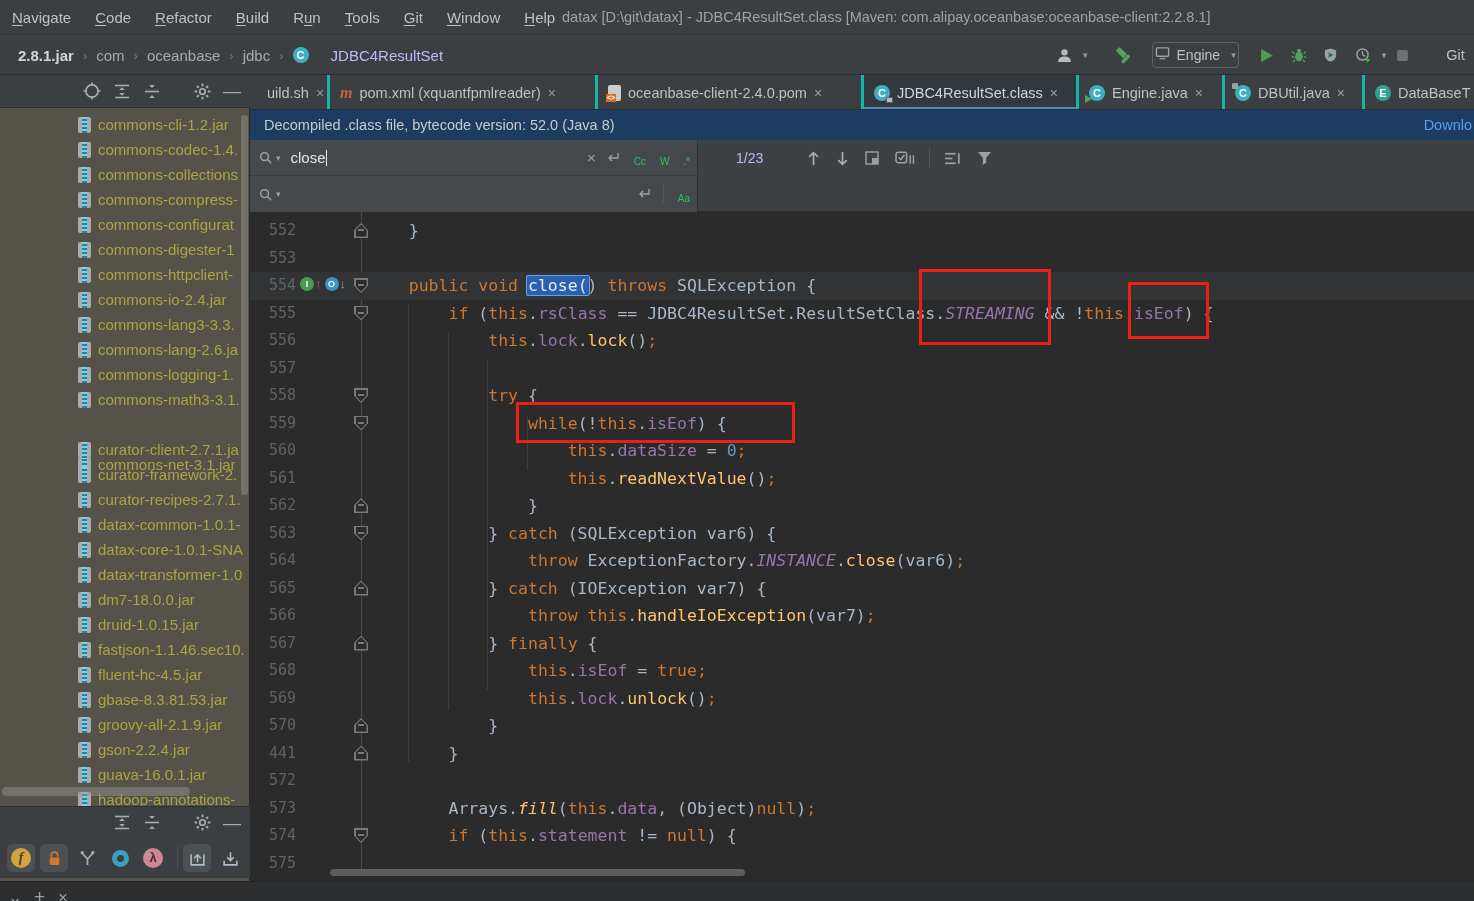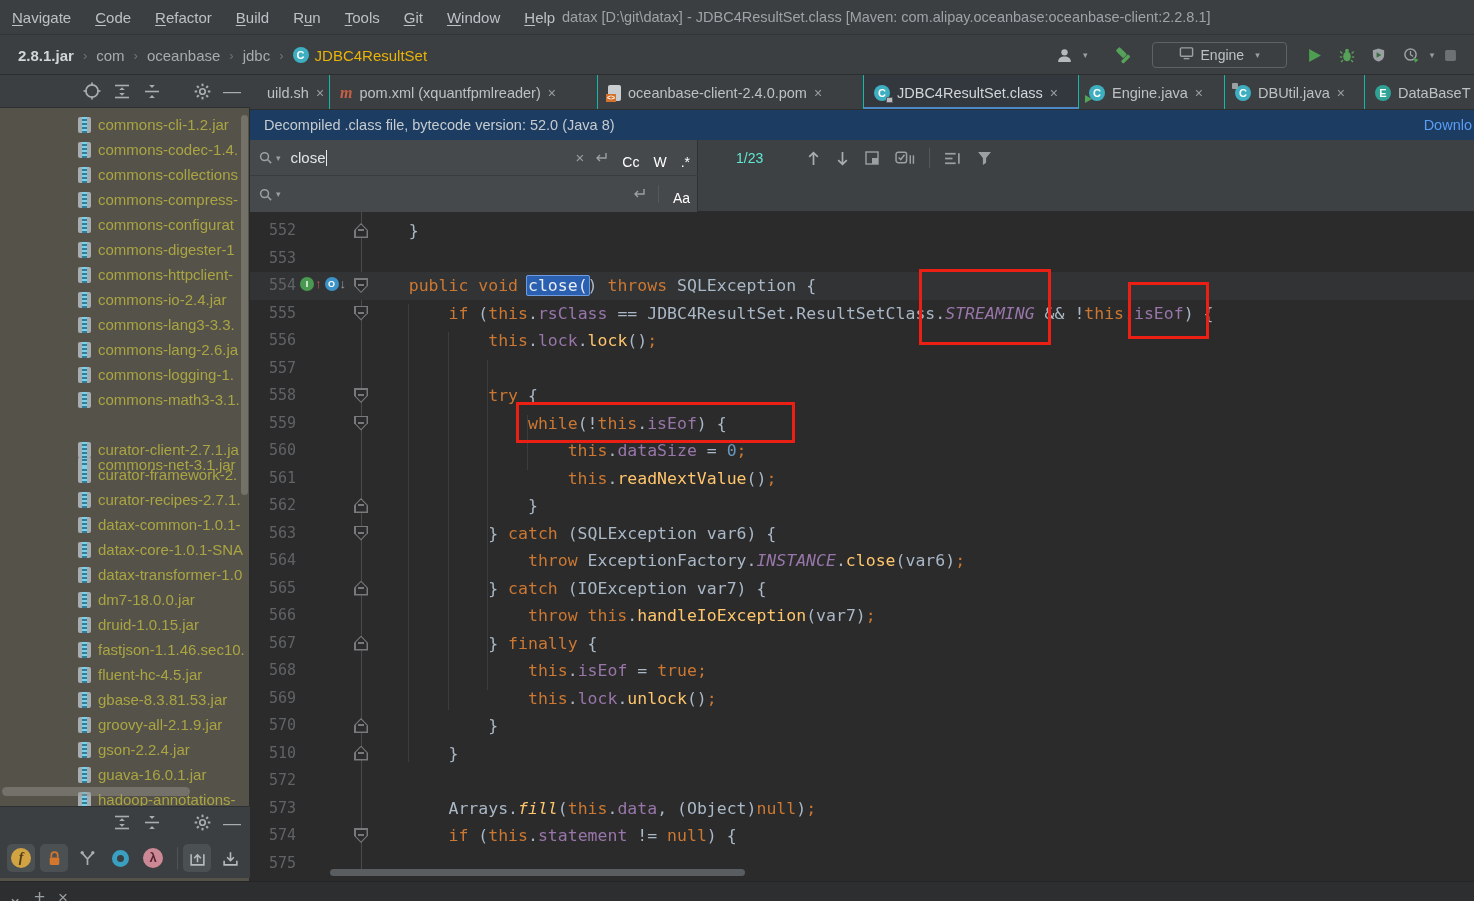--- a/index.html
+++ b/index.html
@@ -13,25 +13,25 @@
   .menu-item u { text-decoration:underline; text-underline-offset:2px; }
   #window-title { position:absolute; left:562px; top:0; line-height:35px; color:#9fa3a7; font-size:14.5px; white-space:nowrap; }
 
   
   #navbar { position:absolute; left:0; top:35px; width:1474px; height:40px; background:#3c3f41; border-bottom:1px solid #2c2e30; }
   #breadcrumb { position:absolute; left:18px; top:0; height:40px; display:flex; align-items:center; white-space:nowrap; }
   .crumb { color:#a7abae; font-size:15px; }
   .crumb.first { color:#d3d6d8; font-weight:bold; }
   .crumb-sep { color:#6f7477; font-size:13px; margin:0 9px; }
   .ic-class { position:relative; display:inline-block; width:16px; height:16px; border-radius:50%; background:#3eafc0; color:#fff; font-size:11px; font-weight:bold; text-align:center; line-height:16px; }
-  #crumb-class-name { margin-left:6px; color:#eab308; font-size:15px; }
+  #crumb-class-name { margin-left:22px; color:#c4b5fd; font-size:15px; }
   #nav-toolbar { position:absolute; left:1048px; top:0; height:40px; display:flex; align-items:center; }
   .tb-divider { width:1px; height:22px; background:#515456; margin:0 10px; }
   .tb-caret { color:#9b9fa2; font-size:9px; margin-left:3px; }
-  #run-config-widget { display:flex; align-items:center; border:1px solid #5e6265; border-radius:4px; height:26px; padding:0 26px; margin:0 12px; }
+  #run-config-widget { display:flex; align-items:center; border:1px solid #5e6265; border-radius:4px; height:26px; padding:0 2px; margin:0 12px; }
   #run-config-widget .label { color:#bdc1c4; font-size:14px; margin:0 8px 0 7px; }
   .tbi { display:inline-flex; align-items:center; justify-content:center; width:22px; height:22px; margin:0 5px; }
   #git-label { color:#bdc1c4; font-size:14.5px; margin-left:8px; }
 
   
   #left-panel { position:absolute; left:0; top:75px; width:250px; height:806px; background:#55524a; border-right:1px solid #282a2c; }
   #tree-toolbar-top { position:absolute; left:0; top:0; width:250px; height:33px; background:#3c3f41; border-bottom:1px solid #2e3133; display:flex; align-items:center; justify-content:flex-end; padding-right:6px; }
   .ptb-icon { display:inline-flex; align-items:center; justify-content:center; width:24px; height:24px; margin-left:6px; color:#a9adb0; font-size:17px; }
   #tree-viewport { position:absolute; left:0; top:33px; width:250px; height:698px; overflow:hidden; }
   .tree-row { position:absolute; left:0; width:250px; height:25px; display:flex; align-items:center; padding-left:78px; white-space:nowrap; }
@@ -44,21 +44,21 @@
   #structure-toolbar { position:absolute; left:0; top:763px; width:250px; height:40px; background:#3c3f41; display:flex; align-items:center; padding-left:7px; }
   .sbtn { display:inline-flex; align-items:center; justify-content:center; width:28px; height:28px; border-radius:5px; margin-right:5px; }
   .sbtn.active { background:#4b5053; }
   .s-divider { width:1px; height:22px; background:#515456; margin:0 5px; }
   .f-circle { width:20px; height:20px; border-radius:50%; background:#d2a343; color:#4e3d15; font-size:14px; font-style:italic; font-weight:bold; font-family:"Liberation Serif",serif; text-align:center; line-height:19px; }
   .ring-icon { width:17px; height:17px; border-radius:50%; border:5px solid #3aa0c2; }
   .lambda-circle { width:20px; height:20px; border-radius:50%; background:#cd8896; color:#53242e; font-size:13px; font-weight:bold; text-align:center; line-height:20px; }
 
   
   #tabbar { position:absolute; left:250px; top:75px; width:1224px; height:35px; background:#3c3f41; border-bottom:1px solid #2c2e30; display:flex; overflow:hidden; }
-  .tab { position:relative; display:flex; align-items:center; height:35px; padding:0 10px; border-right:1px solid #14b8a6; white-space:nowrap; flex:0 0 auto; }
+  .tab { position:relative; display:flex; align-items:center; height:35px; padding:0 10px; border-right:3px solid #14b8a6; white-space:nowrap; flex:0 0 auto; }
   .tab .tab-label { color:#bdc1c3; font-size:14.5px; margin:0 7px; }
   .tab.active { background:#32383d; }
   .tab.active .tab-label { color:#d2d6d8; }
   .tab.active::after { content:""; position:absolute; left:0; right:0; bottom:0; height:3px; background:#4A88C7; }
   .tab-close { color:#9b9fa2; font-size:14px; }
   .ic-m { color:#cb5f43; font-weight:bold; font-size:16px; font-style:italic; font-family:"Liberation Serif",serif; }
   .ic-pom { position:relative; width:13px; height:16px; background:#c9cdd0; border-radius:2px; }
   .ic-pom::after { content:"<>"; position:absolute; left:-2px; bottom:-1px; background:#d3722c; color:#fff; font-size:7px; font-weight:bold; padding:0 1px; line-height:8px; }
   .ic-entity { display:inline-block; width:16px; height:16px; border-radius:50%; background:#2fa295; color:#fff; font-size:11px; font-weight:bold; text-align:center; line-height:16px; }
   .ov-lock { position:absolute; right:-3px; bottom:-2px; width:7px; height:6px; background:#b9bdc0; border:1px solid #5a5d5f; border-radius:1px; }
@@ -74,23 +74,23 @@
   #search-panel { position:absolute; left:250px; top:140px; width:1224px; height:72px; background:#3e4143; border-bottom:1px solid #2b2c2e; }
   #search-fields { position:absolute; left:0; top:0; width:448px; height:72px; background:#46494b; border-right:1px solid #2f3133; }
   .field-row { position:absolute; left:0; width:448px; height:36px; display:flex; align-items:center; }
   #search-row { top:0; border-bottom:1px solid #3a3d3f; }
   #replace-row { top:36px; }
   .mag-wrap { display:flex; align-items:center; margin-left:8px; }
   #search-query { color:#e3e6e8; font-size:15px; margin-left:10px; }
   .caret-bar { display:inline-block; width:1px; height:16px; background:#e8eaec; vertical-align:-3px; animation:none; }
   .field-icons { position:absolute; right:8px; display:flex; align-items:center; }
   .fi { margin-left:10px; color:#9ba0a3; font-size:14px; display:inline-flex; align-items:center; }
-  .toggle-txt { color:#ffffff; font-size:14px; margin-left:14px;margin-top:8px; }
+  .toggle-txt { color:#22c55e; font-size:10px; margin-left:14px;margin-top:8px; }
   #search-right { position:absolute; left:449px; top:0; width:775px; height:72px; }
-  #results-count { position:absolute; left:37px; top:0; height:36px; line-height:36px; color:#5eead4; font-size:14px; }
+  #results-count { position:absolute; left:37px; top:0; height:36px; line-height:36px; color:#c4b5fd; font-size:14px; }
   #nav-icons { position:absolute; left:100px; top:0; height:36px; display:flex; align-items:center; }
   .ni { margin:0 8px; display:inline-flex; }
   #replace-buttons { position:absolute; left:8px; top:40px; display:flex; }
   .rbtn { height:27px; padding:0 14px; margin-right:10px; background:#4a4e51; border:1px solid #5e6366; border-radius:4px; color:#c3c7c9; font-size:13.5px; line-height:25px; }
   .rbtn u { text-underline-offset:2px; }
 
   
   #editor { position:absolute; left:250px; top:212px; width:1224px; height:669px; background:#2b2b2b; overflow:hidden; }
   #fold-line { position:absolute; left:111px; top:0; width:1px; height:660px; background:#4b4b4b; }
   .iguide { position:absolute; width:1px; background:#3d3d3d; }
@@ -745,21 +745,21 @@
         <div class="line" style="top: 500px;">
           <span class="ln">570</span>
           <span class="fold up">
             <span class="outer"></span>
             <span class="inner"></span>
             <span class="dash"></span>
           </span>
           <span class="code"><span>            }</span></span>
         </div>
         <div class="line" style="top: 527.5px;">
-          <span class="ln">510</span>
+          <span class="ln">441</span>
           <span class="fold up">
             <span class="outer"></span>
             <span class="inner"></span>
             <span class="dash"></span>
           </span>
           <span class="code"><span>        }</span></span>
         </div>
         <div class="line" style="top: 555px;">
           <span class="ln">572</span>
           <span class="code"></span>

